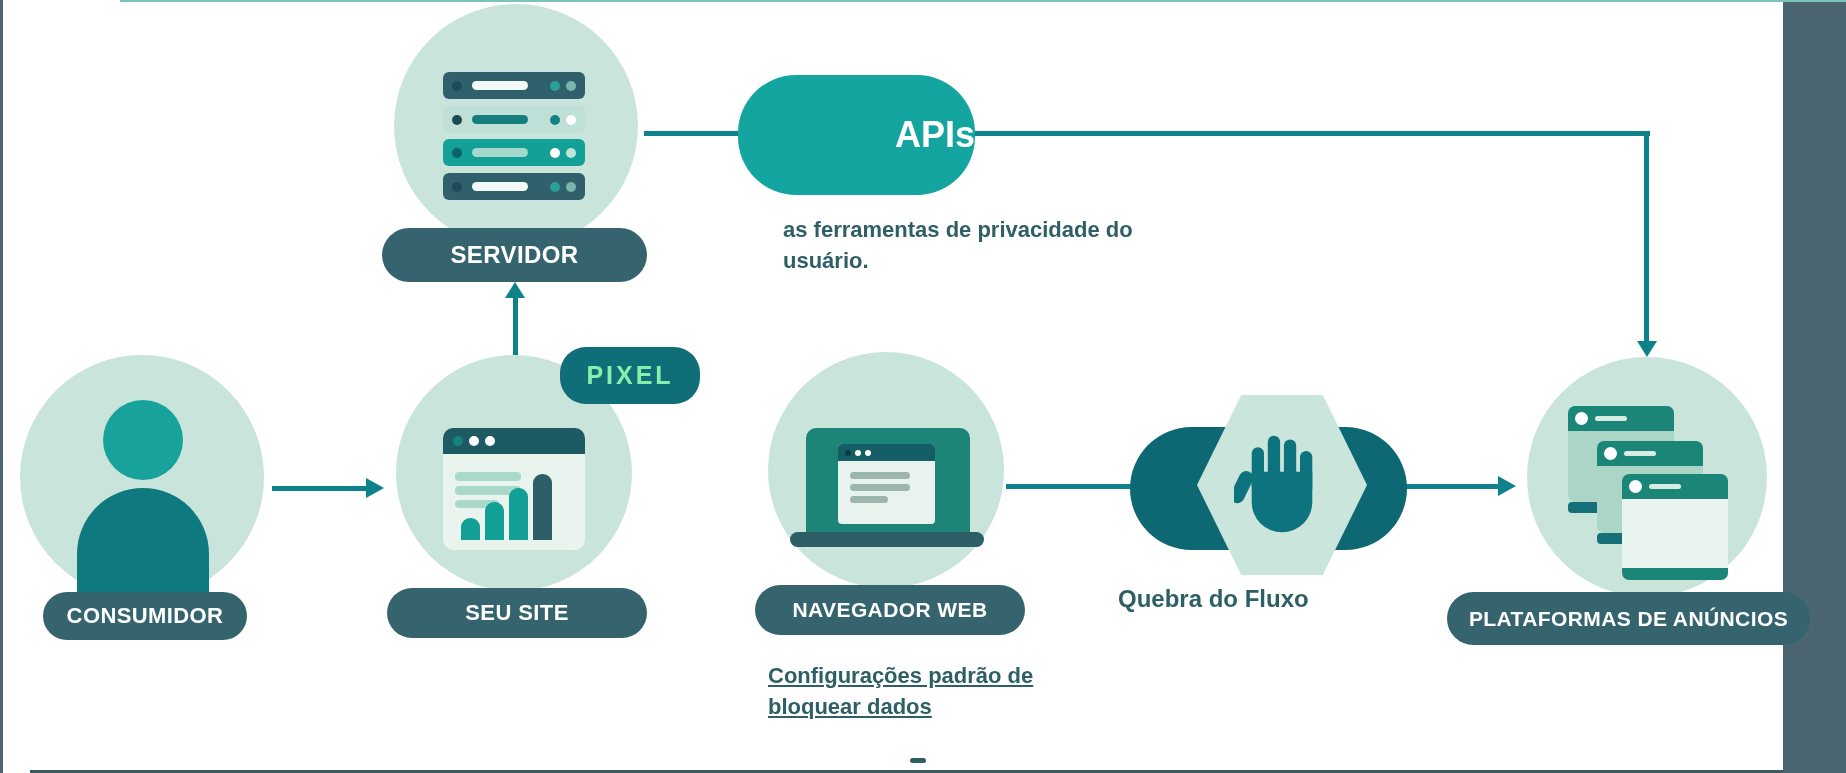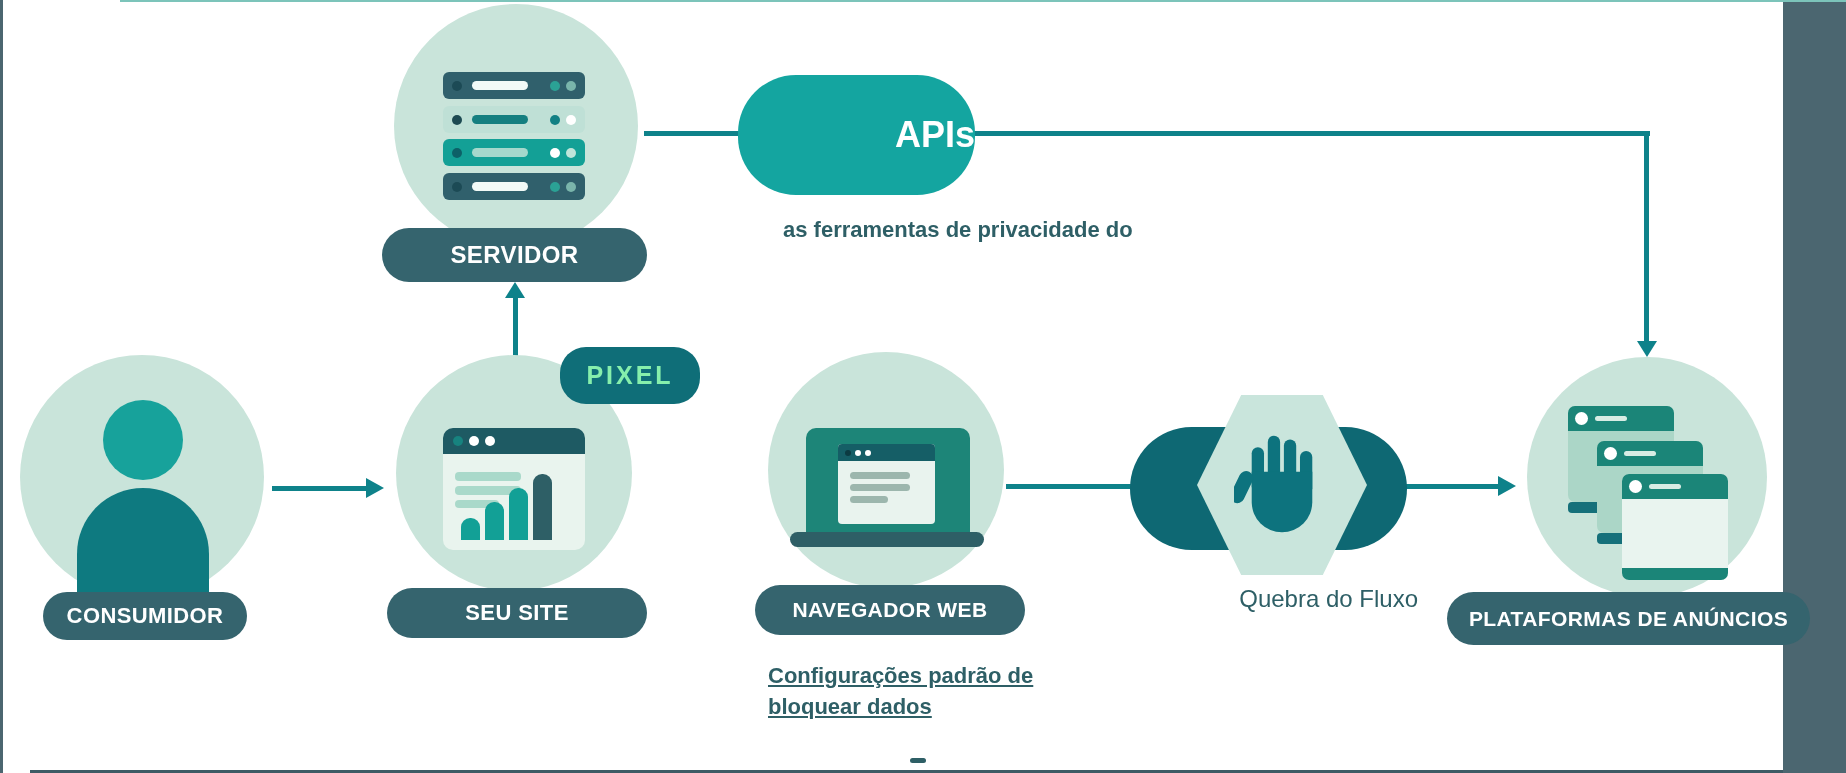--- a/index.html
+++ b/index.html
@@ -104,20 +104,21 @@
     <span>SERVIDOR</span>
   </div>
 
   <div class="abs" style="left:738px;top:75px;width:237px;height:120px;border-radius:58px;background:#14a5a0;
        display:flex;align-items:center;justify-content:flex-end;z-index:3;">
     <span style="color:#ffffff;font-weight:700;font-size:36px;">APIs</span>
   </div>
 
   <div class="abs note" style="left:783px;top:214px;">
     <div>as ferramentas de privacidade do</div>
+    <div>usuário.</div>
   </div>
 
   <div class="abs node-circle" style="left:20px;top:355px;width:244px;height:244px;"></div>
   <div>
     <div class="abs" style="left:103px;top:400px;width:80px;height:80px;border-radius:50%;background:#17a29b;z-index:3;"></div>
     <div class="abs" style="left:77px;top:488px;width:132px;height:112px;border-radius:66px 66px 0 0;background:#0e7a80;z-index:3;"></div>
   </div>
   <div class="abs pill" style="left:43px;top:592px;width:204px;height:48px;font-size:22px;">
     <span>CONSUMIDOR</span>
   </div>
@@ -176,21 +177,21 @@
       <g fill="#0d737e">
         <rect x="18" y="16" width="13" height="48" rx="6.5"></rect>
         <rect x="35" y="4" width="13" height="60" rx="6.5"></rect>
         <rect x="52" y="8" width="13" height="56" rx="6.5"></rect>
         <rect x="69" y="20" width="13" height="46" rx="6.5"></rect>
         <path d="M18 42 H82 V74 A32 32 0 0 1 18 74 Z"></path>
         <rect x="0" y="40" width="15" height="36" rx="7.5" transform="rotate(26 7 58)"></rect>
       </g>
     </svg>
   </div>
-  <div class="abs" style="left:1118px;top:585px;width:300px;text-align:right;color:#2e5f66;font-weight:400;font-size:24px;z-index:3;">Quebra do Fluxo</div>
+  <div class="abs" style="left:1118px;top:585px;width:300px;text-align:left;color:#2e5f66;font-weight:700;font-size:24px;z-index:3;">Quebra do Fluxo</div>
 
   <div class="abs node-circle" style="left:1527px;top:357px;width:240px;height:240px;"></div>
   <div>
     <div class="ad-card" style="left:1568px;top:406px;width:106px;height:96px;background:#abd6c7;">
       <div class="ad-head">
           <span class="avatar"></span>
           <span class="dash"></span>
         </div>
     </div>
     <div class="abs" style="left:1568px;top:502px;width:36px;height:11px;border-radius:4px;background:#15707a;z-index:3;"></div>

